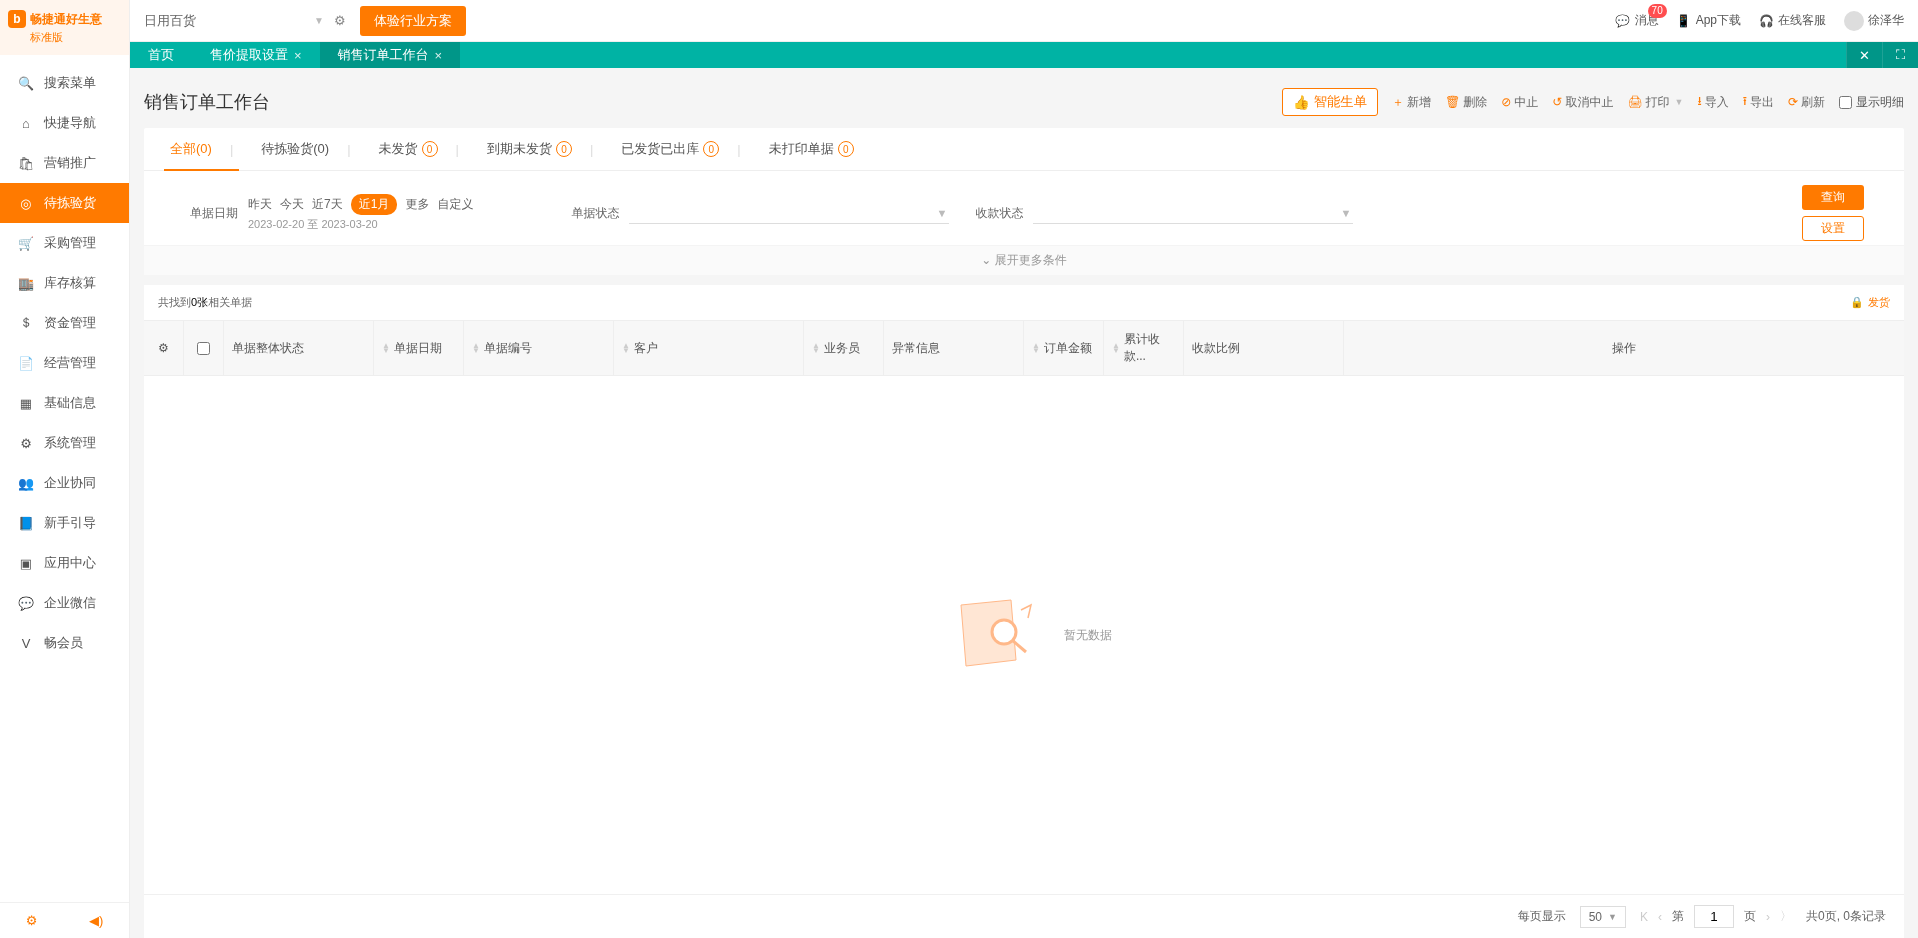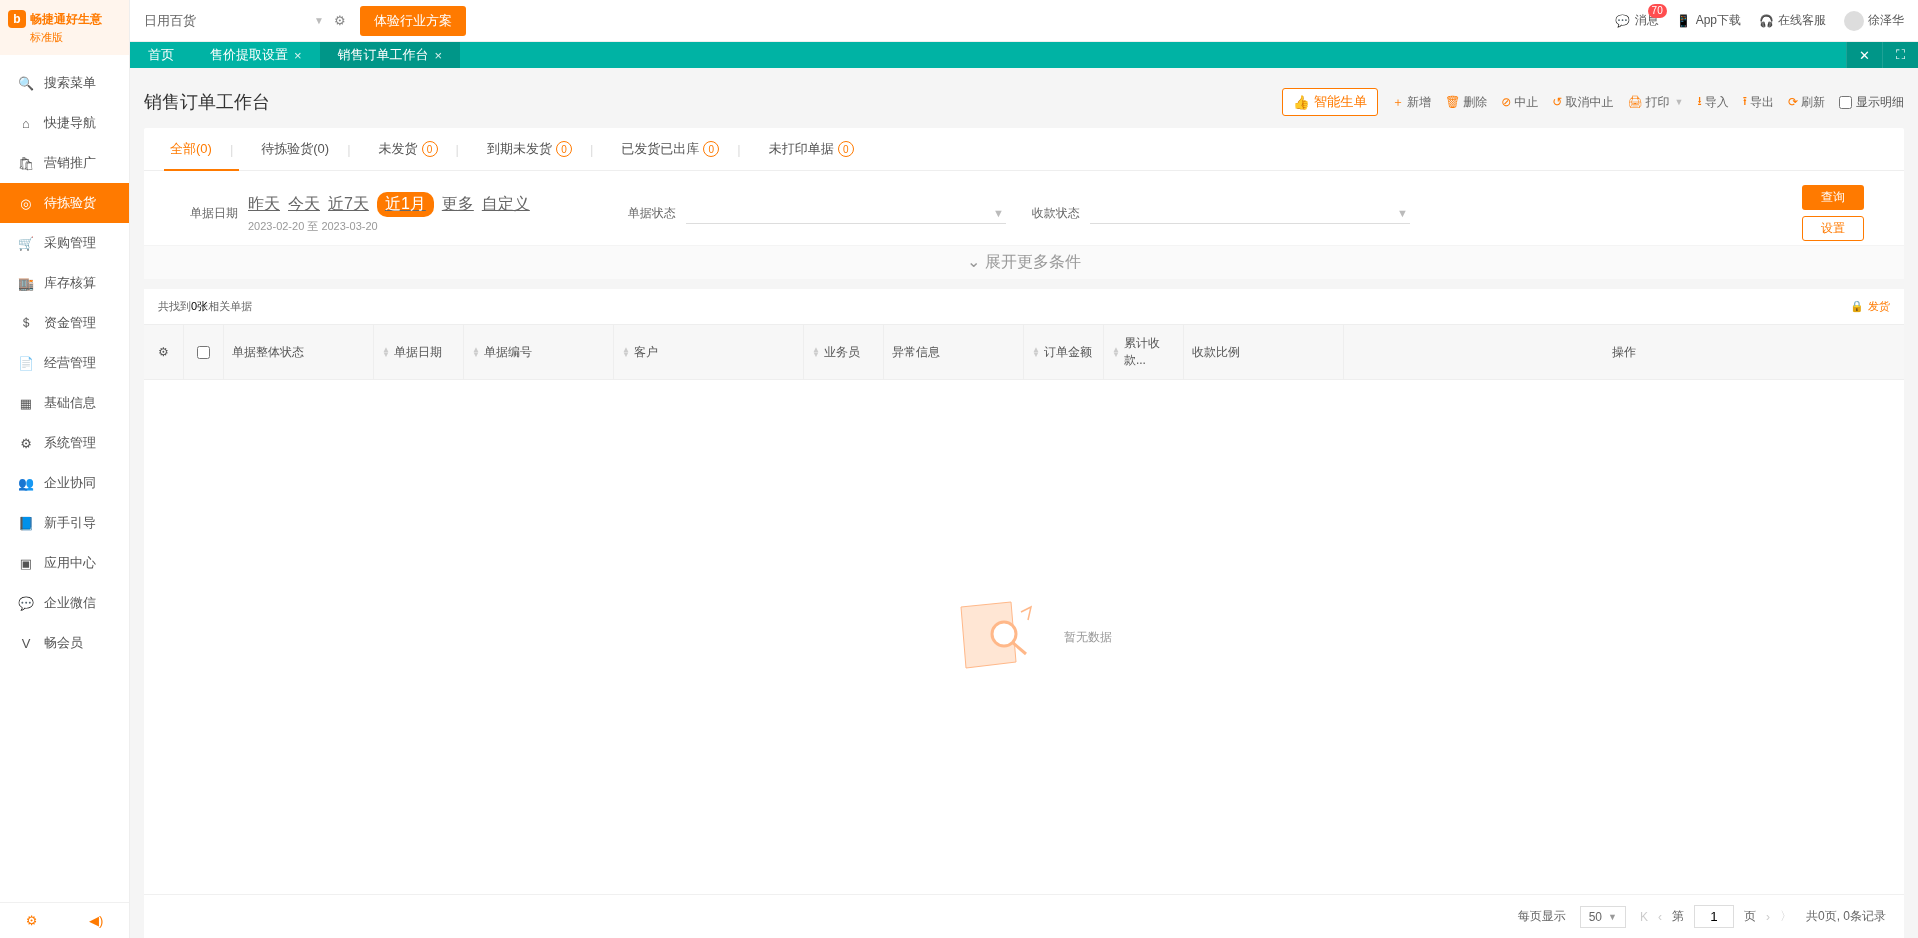--- a/index.html
+++ b/index.html
@@ -60,29 +60,29 @@
 .ftab.active { color: #ff7a00; }
 .ftab.active::after { content: ""; position: absolute; left: 8px; right: 8px; bottom: -1px; height: 2px; background: #ff7a00; }
 .ftab .sep { color: #ddd; margin-left: 14px; }
 .count-badge { display: inline-flex; align-items: center; justify-content: center; min-width: 16px; height: 16px; border-radius: 8px; background: #ff7a00; color: #fff; font-size: 10px; padding: 0 4px; }
 .count-zero { background: #fff; color: #ff7a00; border: 1px solid #ff7a00; }
 
 
 .filter-row { display: flex; align-items: center; padding: 14px 40px 4px 40px; gap: 20px; }
 .fgroup { display: flex; align-items: center; gap: 10px; }
 .flabel { color: #666; font-size: 12px; min-width: 54px; text-align: right; }
-.date-opts { display: flex; align-items: center; gap: 8px; font-size: 16px; color: #666; text-decoration: underline; }
+.date-opts { display: flex; align-items: center; gap: 8px; font-size: 12px; color: #666; }
 .date-opts span { cursor: pointer; }
 .date-opts .pill { background: #ff7a00; color: #fff; padding: 2px 8px; border-radius: 10px; }
 .date-range { font-size: 11px; color: #999; margin-top: 2px; }
 .fselect { border: none; border-bottom: 1px solid #ddd; min-width: 320px; display: flex; justify-content: flex-end; color: #bbb; padding: 4px 2px; cursor: pointer; font-size: 11px; }
 .right-btns { margin-left: auto; display: flex; flex-direction: column; gap: 6px; }
 .btn-primary { background: #ff7a00; color: #fff; border: none; padding: 4px 18px; border-radius: 3px; cursor: pointer; font-size: 12px; }
 .btn-outline { background: #fff; color: #ff7a00; border: 1px solid #ff7a00; padding: 3px 18px; border-radius: 3px; cursor: pointer; font-size: 12px; }
-.expand-bar { text-align: center; padding: 6px 0; color: #999; font-size: 16px; cursor: pointer; background: #fafafa; border-top: 1px solid #f4f4f4; }
+.expand-bar { text-align: center; padding: 6px 0; color: #999; font-size: 12px; cursor: pointer; background: #fafafa; border-top: 1px solid #f4f4f4; }
 
 
 .result-card { background: #fff; margin-top: 10px; flex: 1; display: flex; flex-direction: column; overflow: hidden; }
 .result-header { display: flex; align-items: center; padding: 10px 14px; font-size: 11px; color: #666; }
 .result-header .num { color: #000000; }
 .result-header .ship { margin-left: auto; color: #ff7a00; display: flex; align-items: center; gap: 4px; cursor: pointer; }
 .table-head { display: flex; background: #f7f7f7; border-top: 1px solid #eee; border-bottom: 1px solid #eee; font-size: 12px; color: #555; }
 .th { padding: 10px 8px; border-right: 1px solid #eee; display: flex; align-items: center; gap: 4px; }
 .th:last-child { border-right: none; justify-content: center; }
 .sort { display: flex; flex-direction: column; line-height: 5px; font-size: 8px; color: #ccc; }

